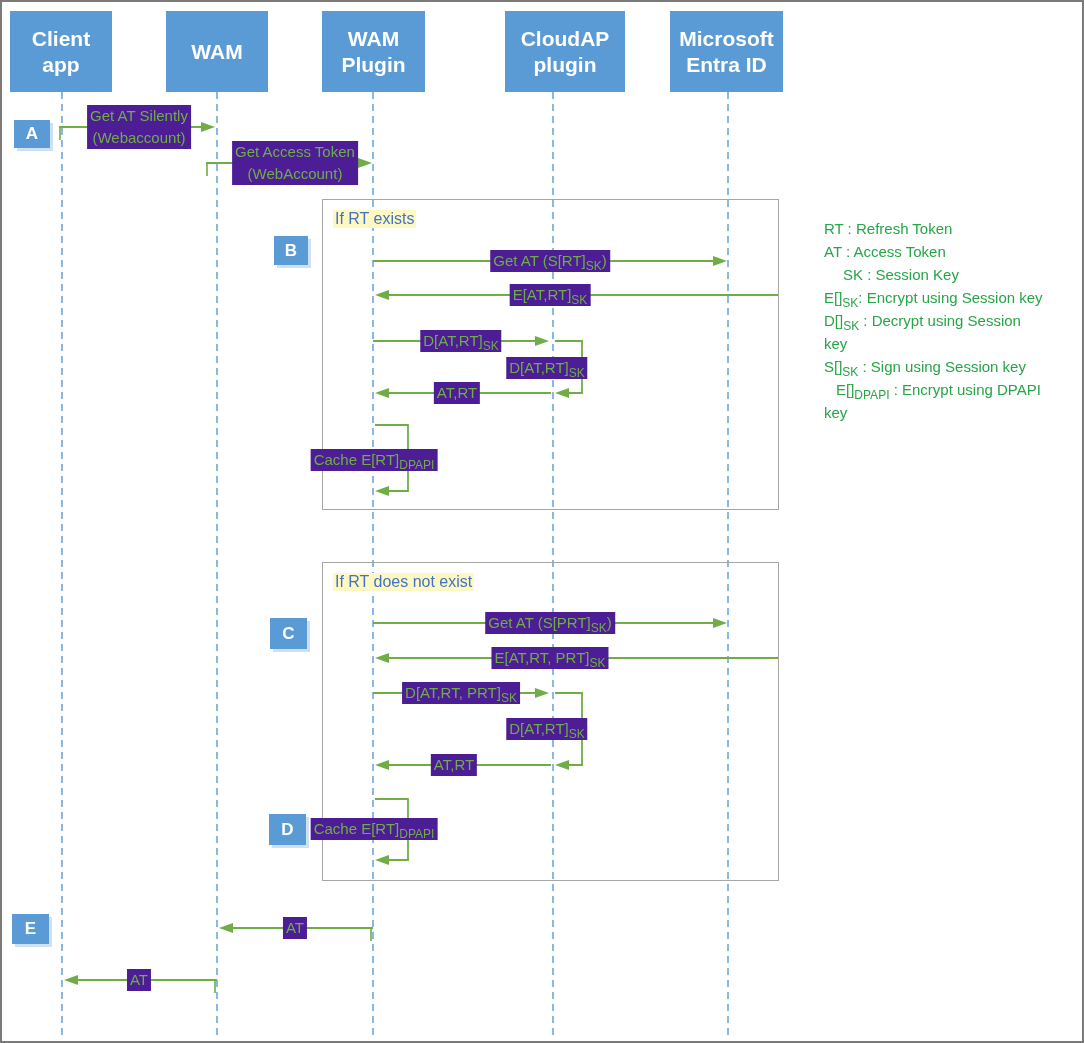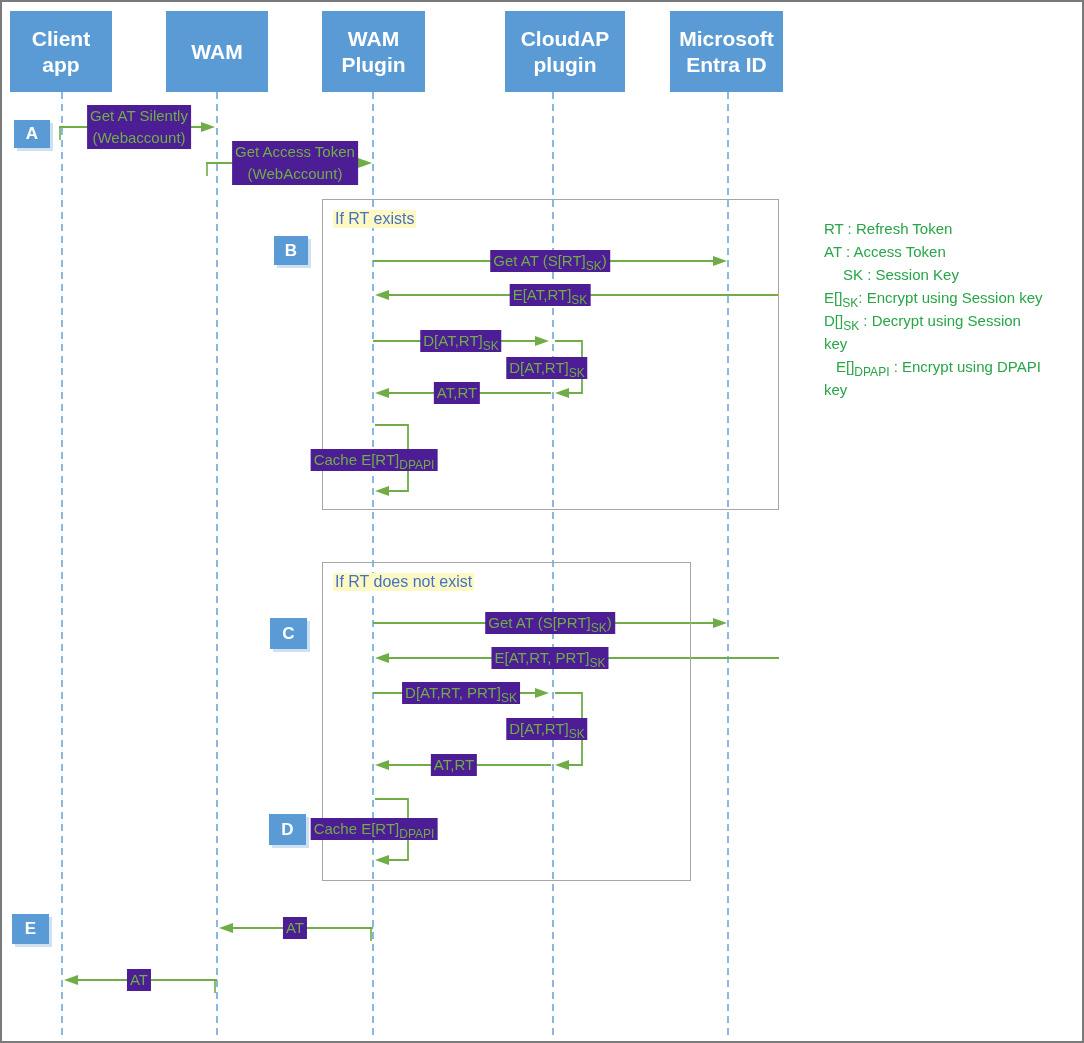--- a/index.html
+++ b/index.html
@@ -83,21 +83,21 @@
       <line x1="229" y1="926" x2="371" y2="926" stroke="#70ad47" stroke-width="1.8"></line>
       <polygon points="217,926 231,921 231,931" fill="#70ad47"></polygon>
       <line x1="369" y1="927" x2="369" y2="939" stroke="#70ad47" stroke-width="1.6"></line>
       <line x1="74" y1="978" x2="215" y2="978" stroke="#70ad47" stroke-width="1.8"></line>
       <polygon points="62,978 76,973 76,983" fill="#70ad47"></polygon>
       <line x1="213" y1="979" x2="213" y2="991" stroke="#70ad47" stroke-width="1.6"></line>
     </svg>
     <div class="frame" style="left: 320px; top: 197px; width: 457px; height: 311px;">
       <div class="frame-label">If RT exists</div>
     </div>
-    <div class="frame" style="left: 320px; top: 560px; width: 369px; height: 319px;">
+    <div class="frame" style="left: 320px; top: 560px; width: 457px; height: 319px;">
       <div class="frame-label">If RT does not exist</div>
     </div>
     <div class="msg-label" style="left: 137px; top: 125px;">Get AT Silently<br>(Webaccount)</div>
     <div class="msg-label" style="left: 293px; top: 161px;">Get Access Token<br>(WebAccount)</div>
     <div class="msg-label" style="left: 548px; top: 259px;">Get AT (S[RT]<sub>SK</sub>)</div>
     <div class="msg-label" style="left: 548px; top: 293px;">E[AT,RT]<sub>SK</sub></div>
     <div class="msg-label" style="left: 459px; top: 339px;">D[AT,RT]<sub>SK</sub></div>
     <div class="msg-label" style="left: 545px; top: 366px;">D[AT,RT]<sub>SK</sub></div>
     <div class="msg-label" style="left: 455px; top: 391px;">AT,RT</div>
     <div class="msg-label" style="left: 372px; top: 458px;">Cache E[RT]<sub>DPAPI</sub></div>
@@ -123,16 +123,17 @@
     <div class="marker" style="left: 268px; top: 616px; width: 37px; height: 31px;">C</div>
     <div class="marker" style="left: 267px; top: 812px; width: 37px; height: 31px;">D</div>
     <div class="marker" style="left: 10px; top: 912px; width: 37px; height: 30px;">E</div>
     <div class="legend" style="left: 822px; top: 215px;">
       <div class="legend-line" style="line-height: 23px;">RT : Refresh Token</div>
       <div class="legend-line" style="line-height: 23px;">AT : Access Token</div>
       <div class="legend-line" style="line-height: 23px; margin-left: 19px;">SK : Session Key</div>
       <div class="legend-line" style="line-height: 23px;">E[]<sub>SK</sub>: Encrypt using Session key</div>
       <div class="legend-line" style="line-height: 23px;">D[]<sub>SK</sub> : Decrypt using Session</div>
       <div class="legend-line" style="line-height: 23px;">key</div>
+      <div class="legend-line" style="line-height: 23px;">S[]<sub>SK</sub> : Sign using Session key</div>
       <div class="legend-line" style="line-height: 23px; margin-left: 12px;">E[]<sub>DPAPI</sub> : Encrypt using DPAPI</div>
       <div class="legend-line" style="line-height: 23px;">key</div>
     </div>
   </div>
 
 </body></html>

